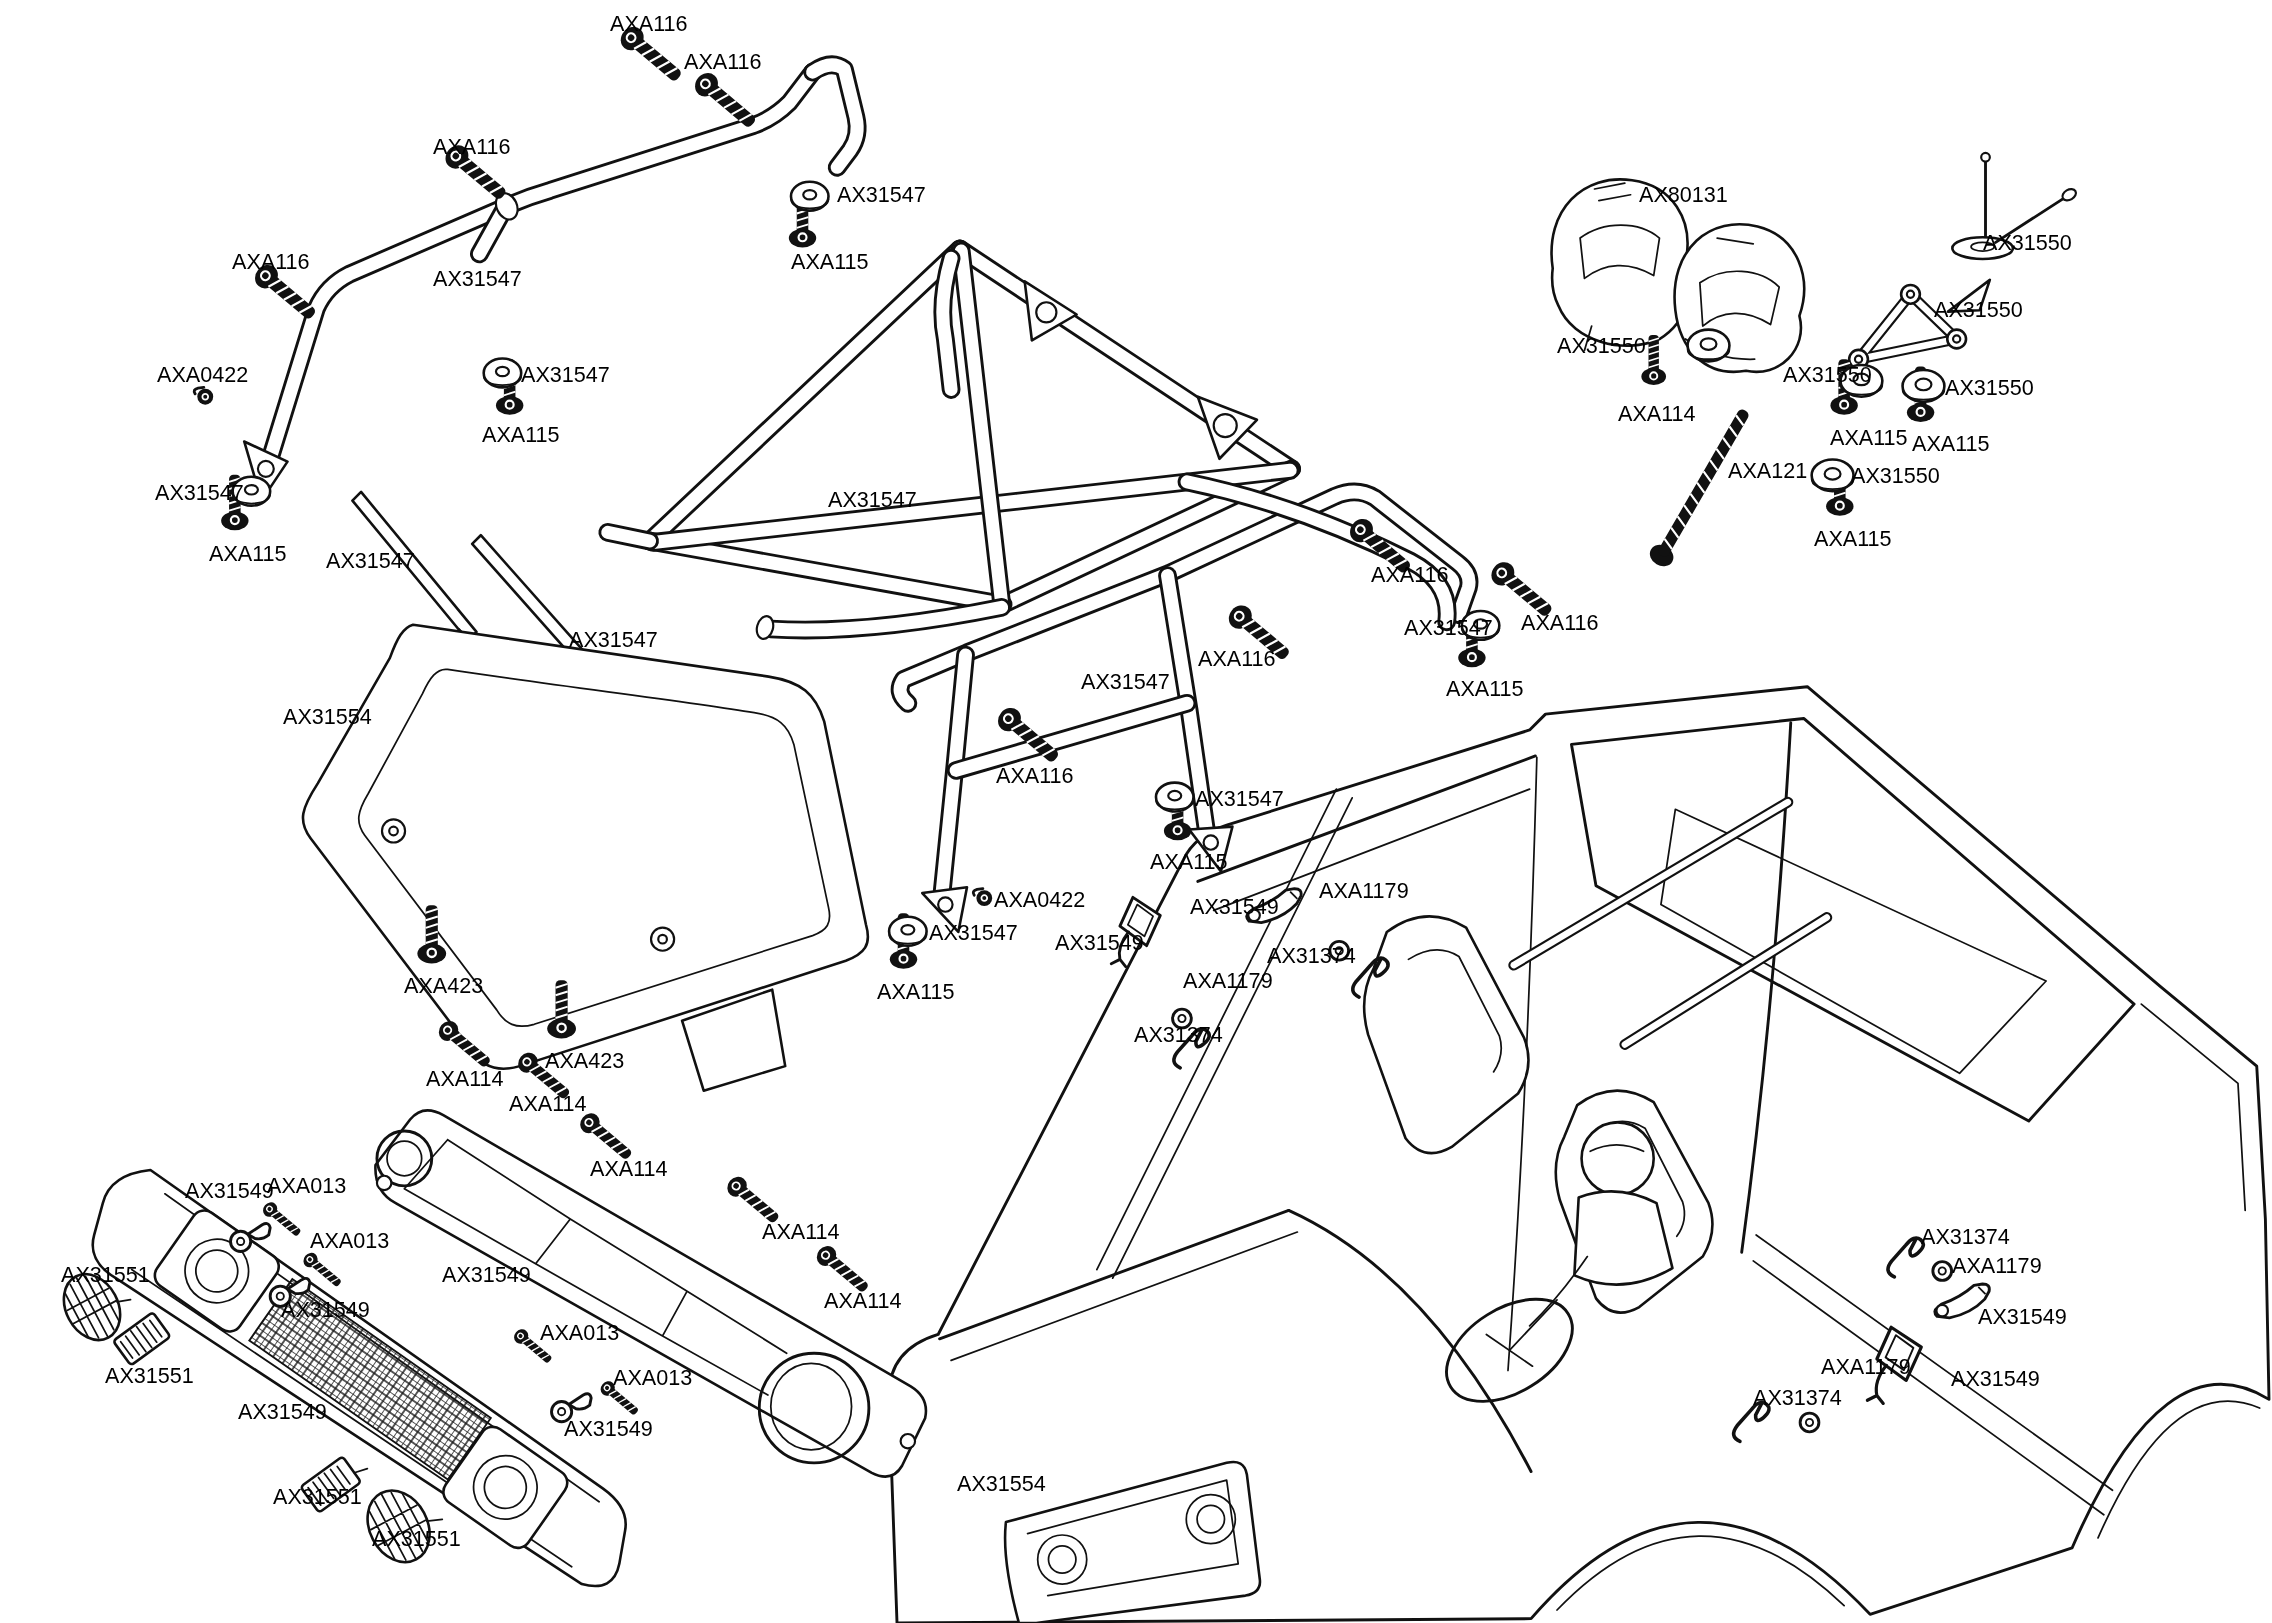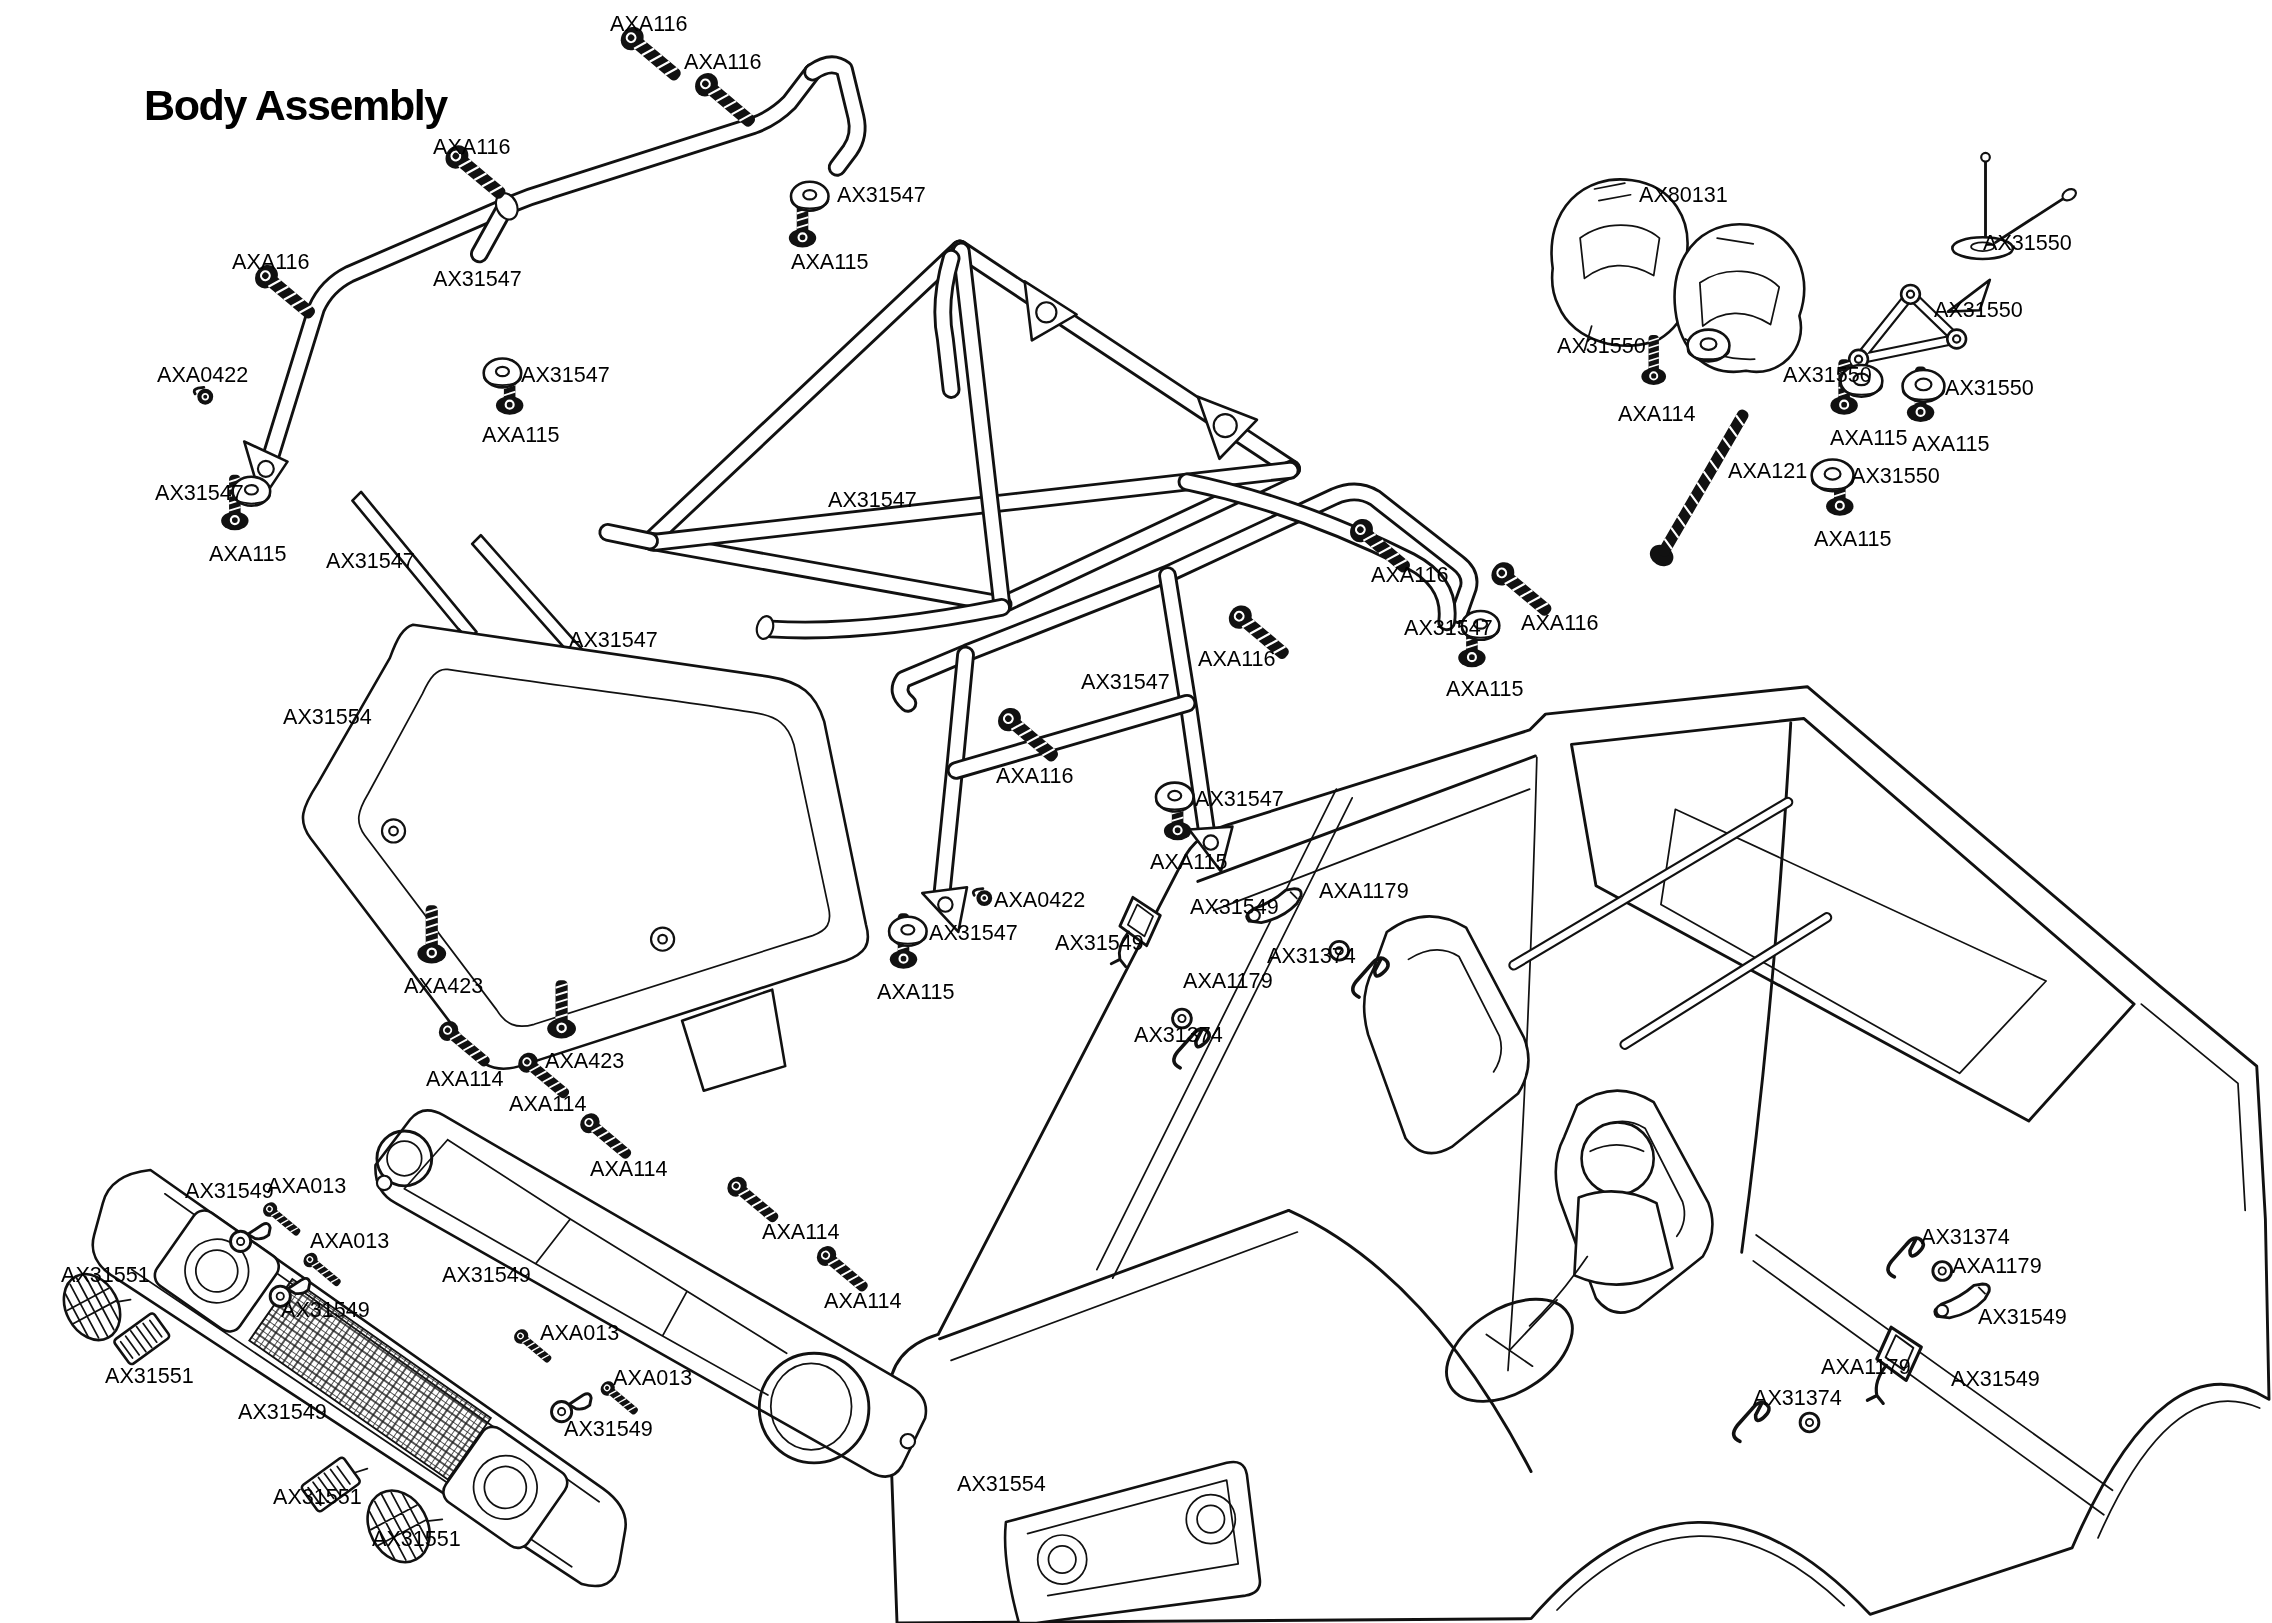--- a/index.html
+++ b/index.html
@@ -342,21 +342,20 @@
         <use href="#g-latch" transform="translate(345,1712) rotate(0) scale(1)"></use>
         <use href="#g-latch" transform="translate(400,1788) rotate(0) scale(1)"></use>
         <use href="#g-latch" transform="translate(790,1948) rotate(0) scale(1)"></use>
         <use href="#g-handle" transform="translate(1768,1250) rotate(0) scale(1)"></use>
         <use href="#g-handle" transform="translate(2722,1798) rotate(0) scale(1)"></use>
         <use href="#g-mirror" transform="translate(1578,1284) rotate(0) scale(1)"></use>
         <use href="#g-mirror" transform="translate(2630,1884) rotate(0) scale(1.1)"></use>
       </g>
   </svg>
 
-  <div id="page-title">Body Assembly</div>
   <div id="labels">
       <div class="lbl" style="left: 610px; top: 13px;">AXA116</div>
       <div class="lbl" style="left: 684px; top: 51px;">AXA116</div>
       <div class="lbl" style="left: 433px; top: 136px;">AXA116</div>
       <div class="lbl" style="left: 837px; top: 184px;">AX31547</div>
       <div class="lbl" style="left: 791px; top: 251px;">AXA115</div>
       <div class="lbl" style="left: 433px; top: 268px;">AX31547</div>
       <div class="lbl" style="left: 232px; top: 251px;">AXA116</div>
       <div class="lbl" style="left: 157px; top: 364px;">AXA0422</div>
       <div class="lbl" style="left: 521px; top: 364px;">AX31547</div>

